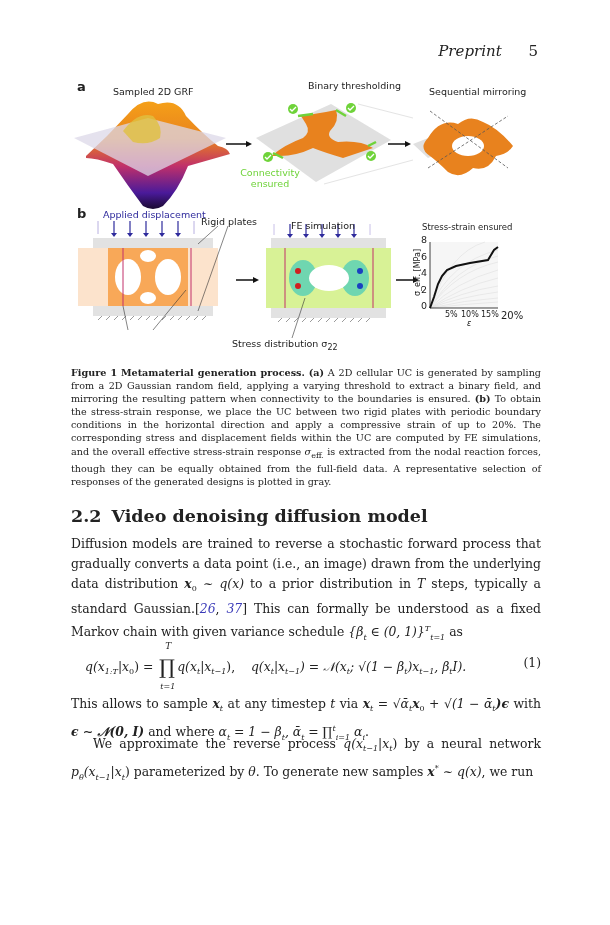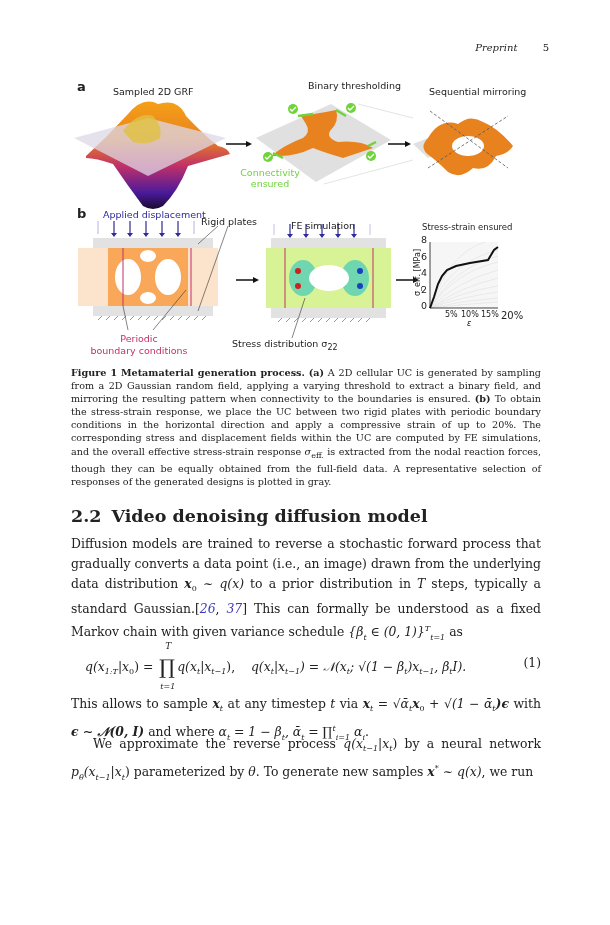--- a/index.html
+++ b/index.html
@@ -1,17 +1,17 @@
 <!DOCTYPE html>
 <html><head>
 <meta charset="utf-8">
 <style>
   html,body{margin:0;padding:0;background:#fff;}
   body{width:610px;height:925px;position:relative;overflow:hidden;font-family:"DejaVu Serif","Liberation Serif",serif;color:#222;}
-  .header{position:absolute;top:42px;right:61px;font-size:10px;}
+  .header{position:absolute;top:42px;right:72px;font-size:15px;}
   .header .running{font-style:italic;margin-right:22px;}
   .fig{position:absolute;left:68px;top:76px;width:480px;height:285px;}
   .sans{font-family:"DejaVu Sans","Liberation Sans",sans-serif;}
   .flabel{position:absolute;font-weight:bold;font-size:13px;}
   .ftitle{position:absolute;font-size:9.5px;color:#222;white-space:nowrap;}
   .caption{position:absolute;left:71px;top:366px;width:470px;font-size:9.6px;line-height:13.1px;text-align:justify;}
   .caption b{font-weight:bold;}
   .section{position:absolute;left:71px;top:506px;font-size:17.5px;font-weight:bold;}
   .section .num{margin-right:10px;}
   .para{position:absolute;left:71px;width:470px;font-size:12.4px;line-height:20px;text-align:justify;}
@@ -231,24 +231,20 @@
       <rect x="0" y="0" width="68" height="66" fill="#e4e4e4" opacity="0.35"></rect>
       <path d="M0,66 L4,55 L8,42 L12,34 L17,28 L26,24 L40,21 L58,18 L61,13 L64,8 L68,5" stroke="#111" stroke-width="2" fill="none"></path>
       <line x1="0" y1="0" x2="0" y2="66" stroke="#111" stroke-width="0.8"></line>
       <line x1="0" y1="66" x2="68" y2="66" stroke="#111" stroke-width="0.8"></line>
     </g>
   </svg>
 
   <div class="flabel" style="left:9px;top:130px;">b</div>
   <div class="ftitle" style="left:35px;top:133px;color:#2e2a9c;">Applied displacement</div>
   <div class="ftitle" style="left:133px;top:140px;">Rigid plates</div>
-  <div class="ftitle" style="left:16px;top:257px;color:#c2306a;text-align:center;width:110px;line-height:12px;">
-    <div>Periodic</div>
-    <div>boundary conditions</div>
-  </div>
   <div class="ftitle" style="left:223px;top:144px;">FE simulation</div>
   <div class="ftitle" style="left:164px;top:262px;"><span>Stress distribution σ</span><sub>22</sub></div>
   <div class="ftitle" style="left:354px;top:146px;font-size:8.5px;">Stress-strain ensured</div>
 
   <div class="ftitle" style="left:353px;top:158px;">8</div>
   <div class="ftitle" style="left:353px;top:175px;">6</div>
   <div class="ftitle" style="left:353px;top:191px;">4</div>
   <div class="ftitle" style="left:353px;top:208px;">2</div>
   <div class="ftitle" style="left:353px;top:224px;">0</div>
 

